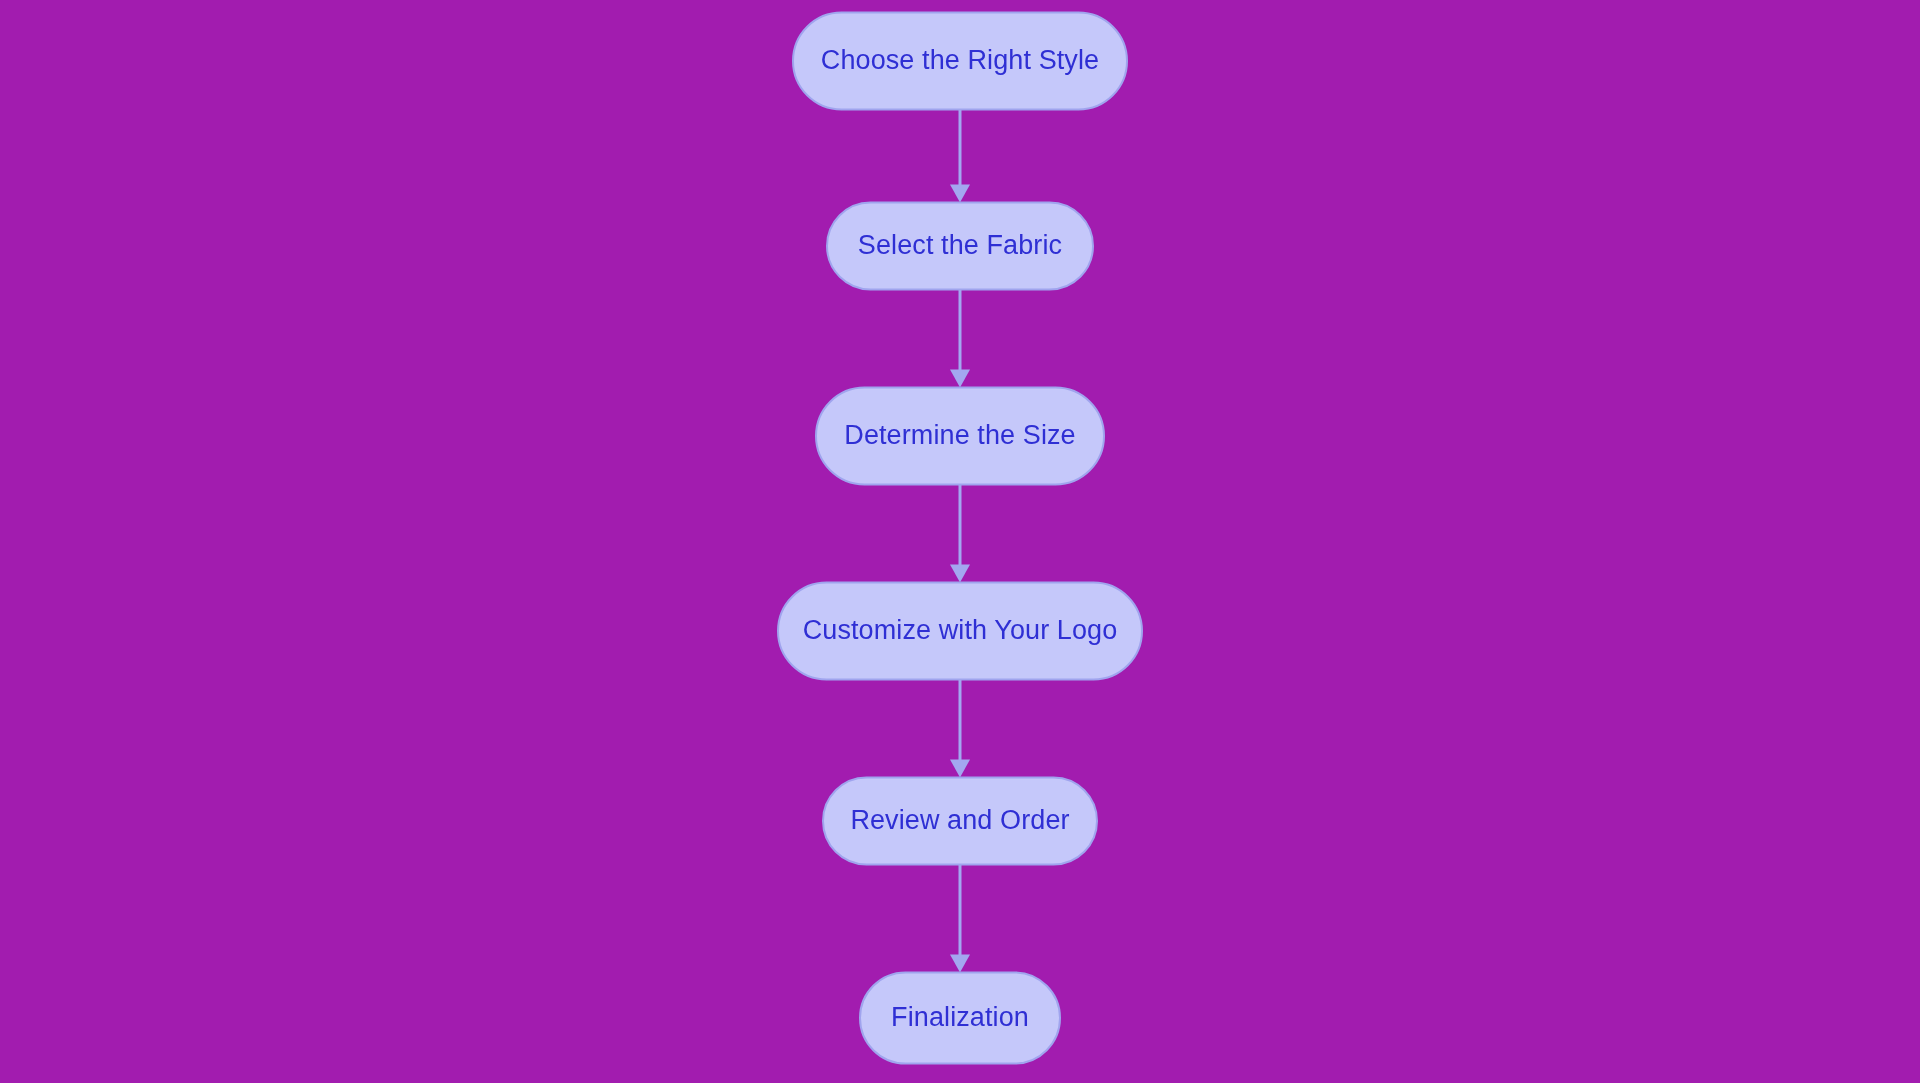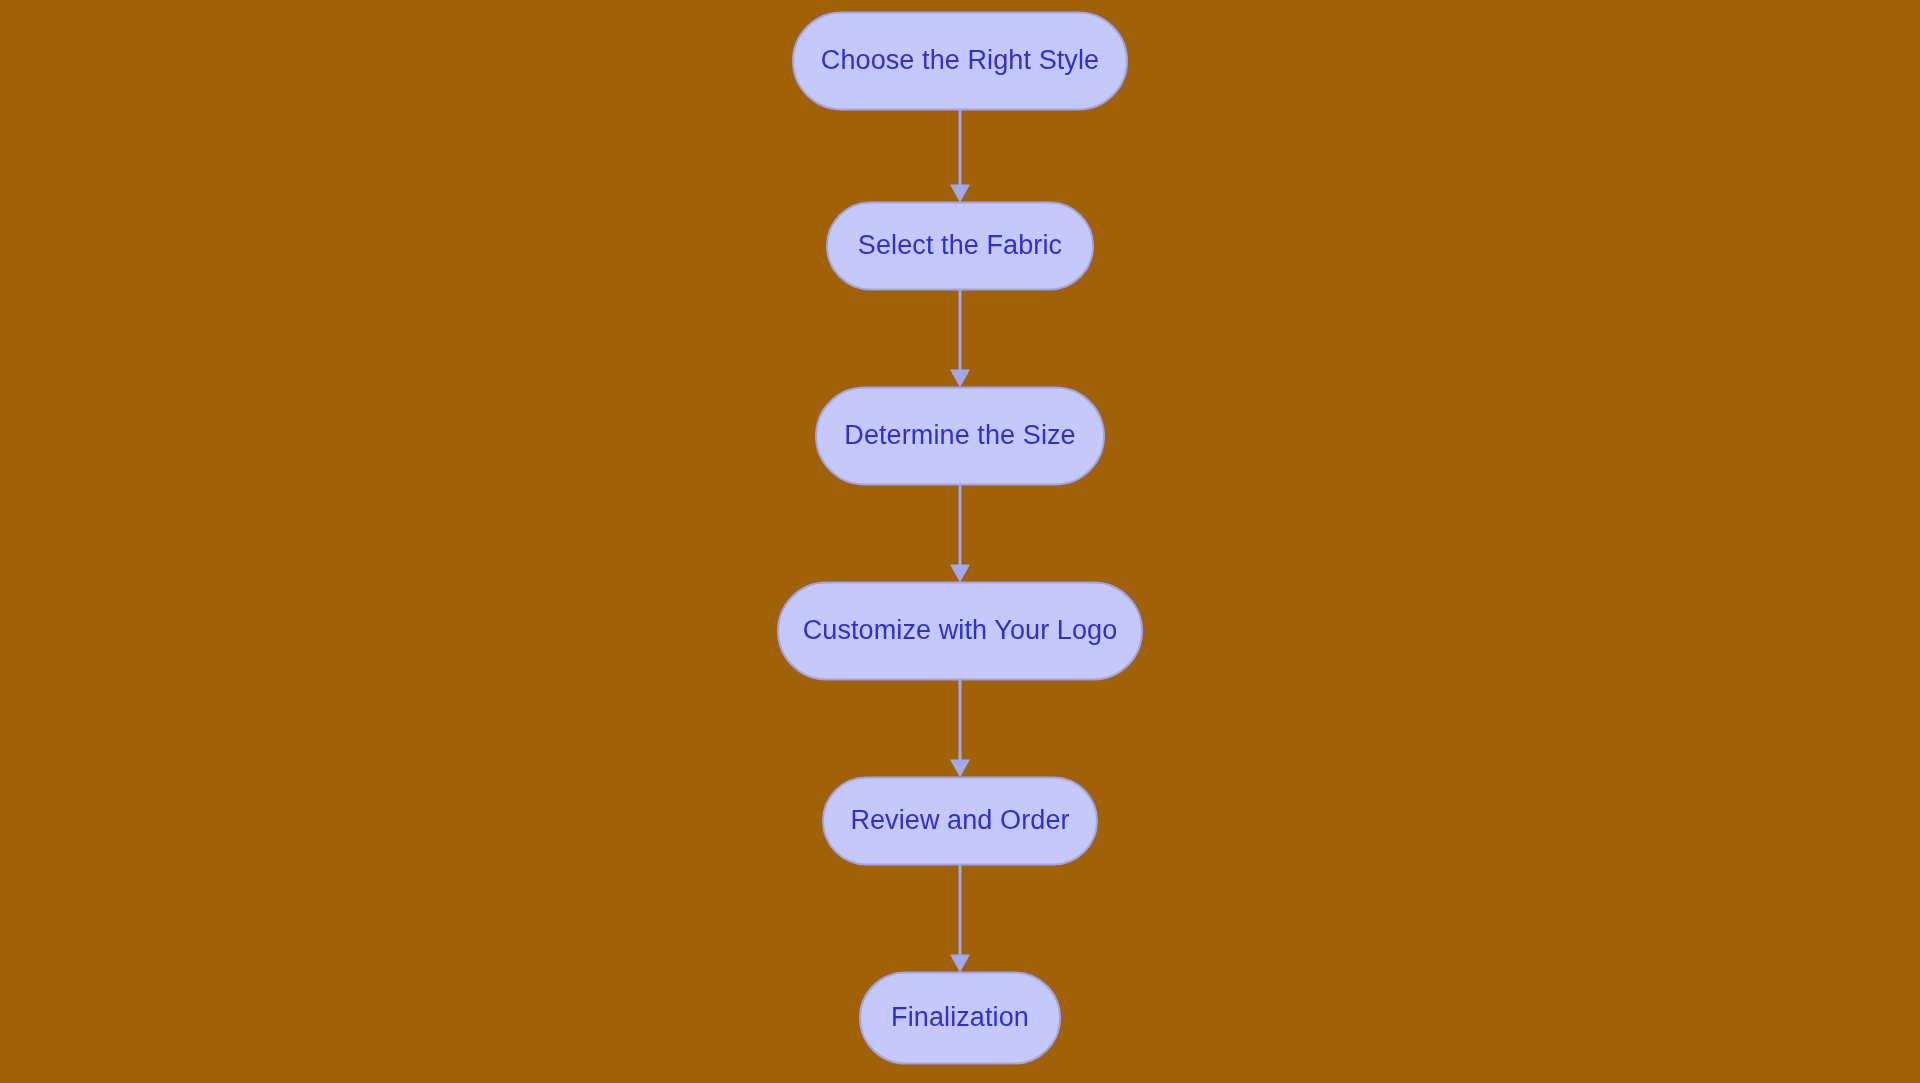--- a/index.html
+++ b/index.html
@@ -11,21 +11,21 @@
   body {
     width: 1920px;
     height: 1083px;
     font-family: "Liberation Sans", sans-serif;
     overflow: hidden;
   }
   #flow-canvas {
     position: relative;
     width: 1920px;
     height: 1083px;
-    background: #a16207;
+    background: #a21caf;
   }
   #flow-svg {
     position: absolute;
     top: 0;
     left: 0;
     width: 1920px;
     height: 1083px;
     display: block;
   }
   .node-label {

